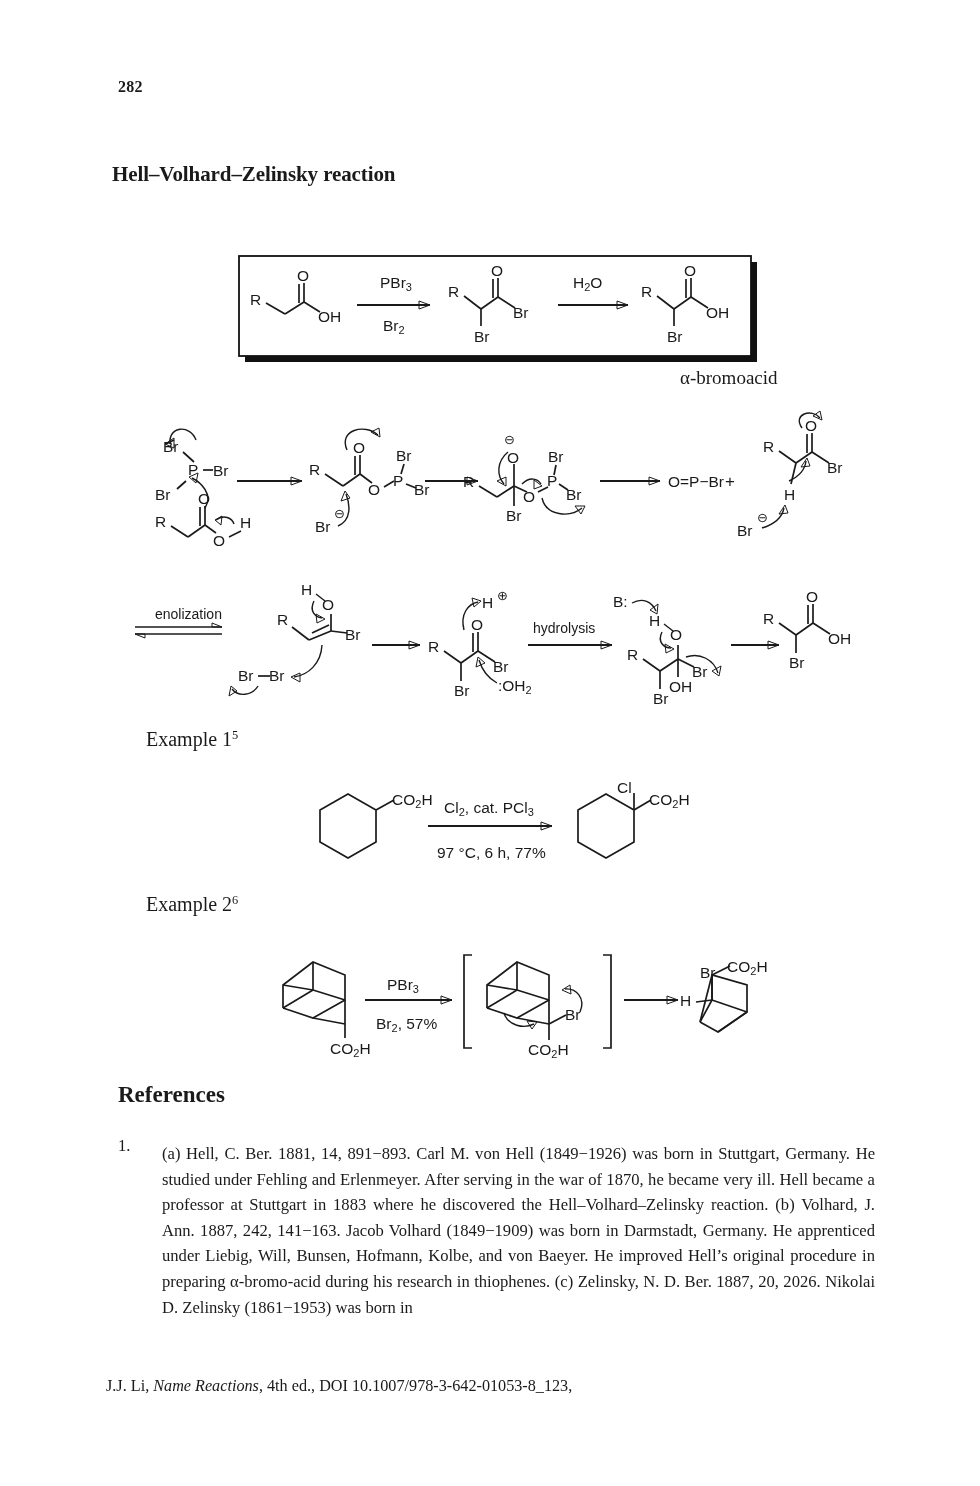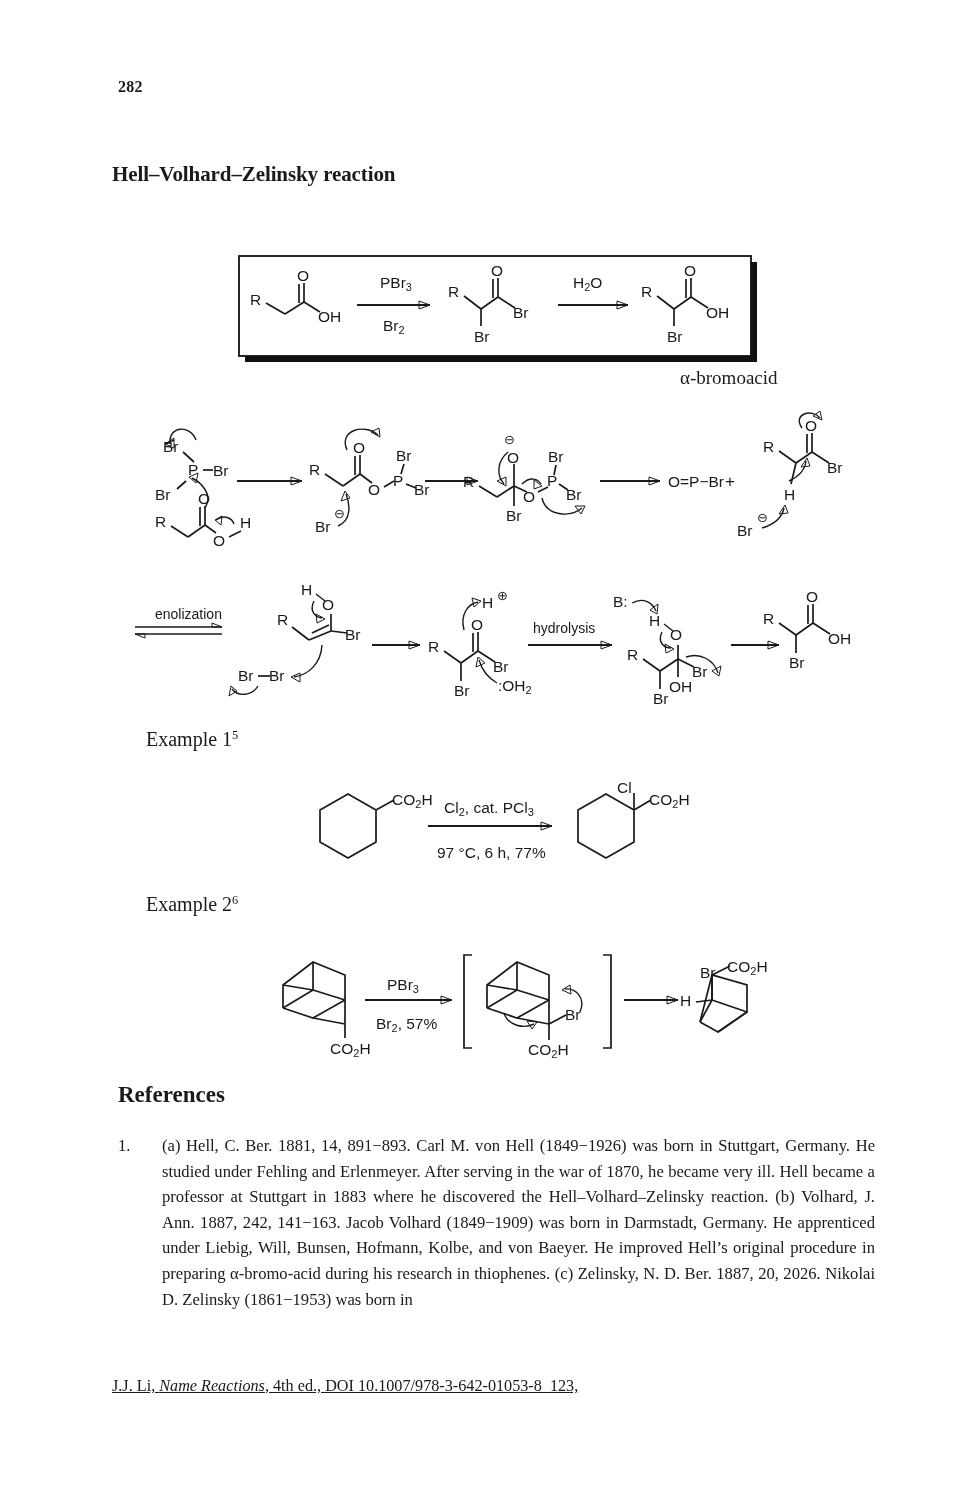--- a/index.html
+++ b/index.html
@@ -77,28 +77,28 @@
   .ref-num {
     position: absolute;
     left: 0;
     top: 0;
     width: 34px;
   }
   .ref-body {
     margin-left: 44px;
     text-align: justify;
     text-justify: inter-word;
+    margin-top: 8px;
   }
   .footer {
     position: absolute;
-    left: 112px;
+    left: 106px;
     top: 1374px;
     font-size: 16.2px;
     line-height: 25px;
-    text-decoration: underline;
   }
   .footer i { font-style: italic; }
   .box-wrap { position: absolute; left:0; top:0; width:980px; height:1486px; }
 
   svg { display:block; }
   .chem text {
     font-family: "Liberation Sans", "DejaVu Sans", sans-serif;
     fill: #1a1a1a;
   }
   .chem line, .chem path, .chem polyline, .chem polygon {

